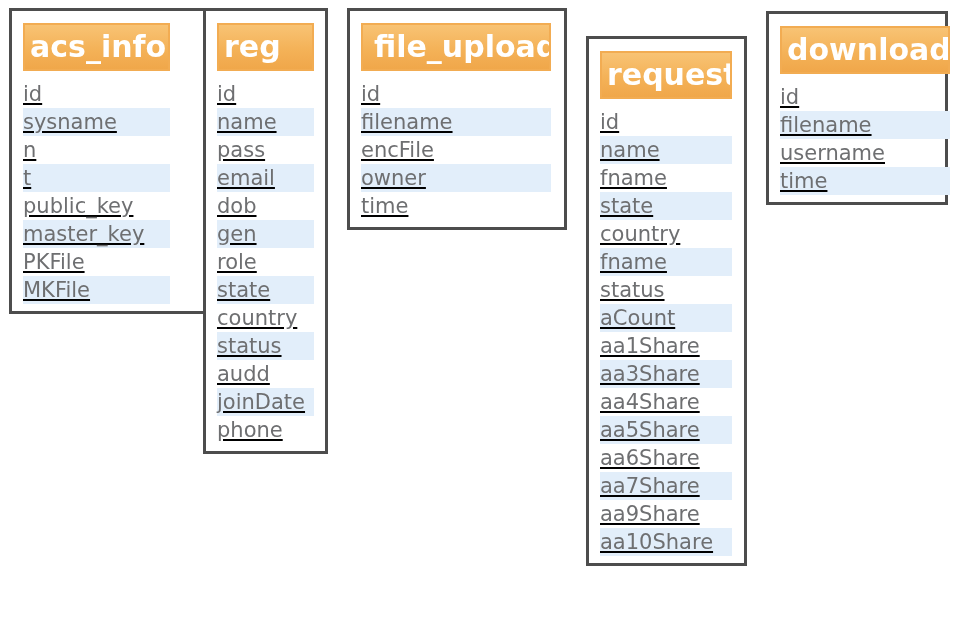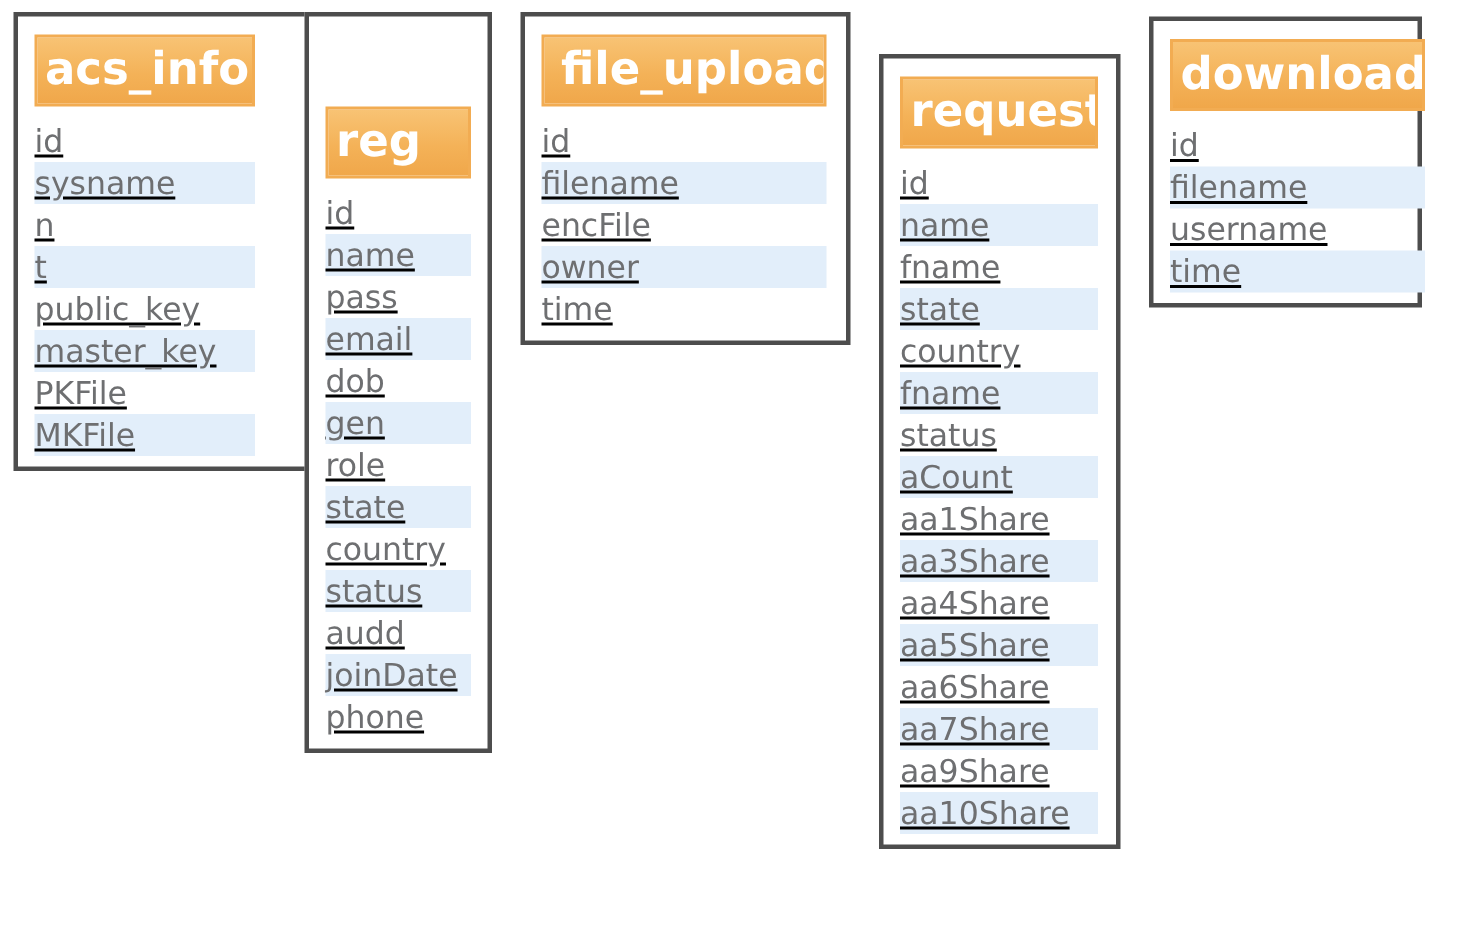--- a/index.html
+++ b/index.html
@@ -65,21 +65,21 @@
         <li>sysname</li>
         <li>n</li>
         <li>t</li>
         <li>public_key</li>
         <li>master_key</li>
         <li>PKFile</li>
         <li>MKFile</li>
       </ul>
   </div>
     <div class="table" style="left: 203px; top: 8px; width: 125px;">
-    <div class="table-header" style="width: 97px; margin-top: 48px;">reg</div>
+    <div class="table-header" style="width: 97px;">reg</div>
     <ul class="fields" style="width: 97px;">
         <li>id</li>
         <li>name</li>
         <li>pass</li>
         <li>email</li>
         <li>dob</li>
         <li>gen</li>
         <li>role</li>
         <li>state</li>
         <li>country</li>

